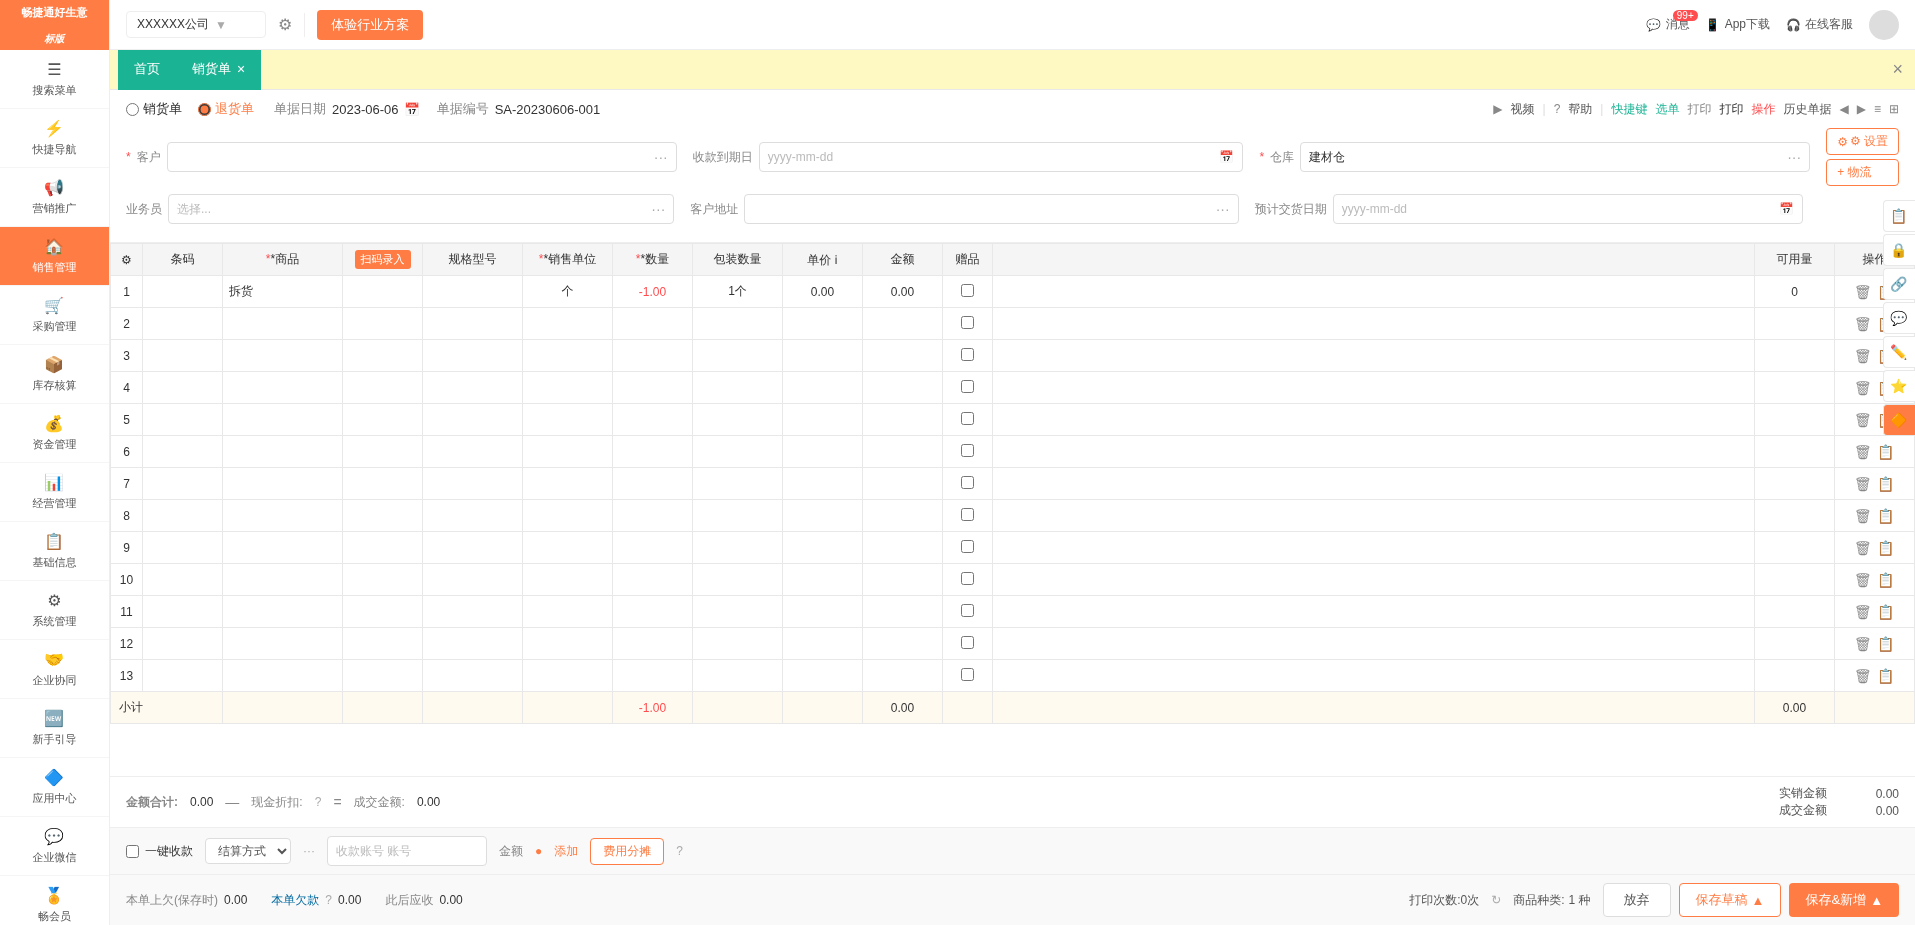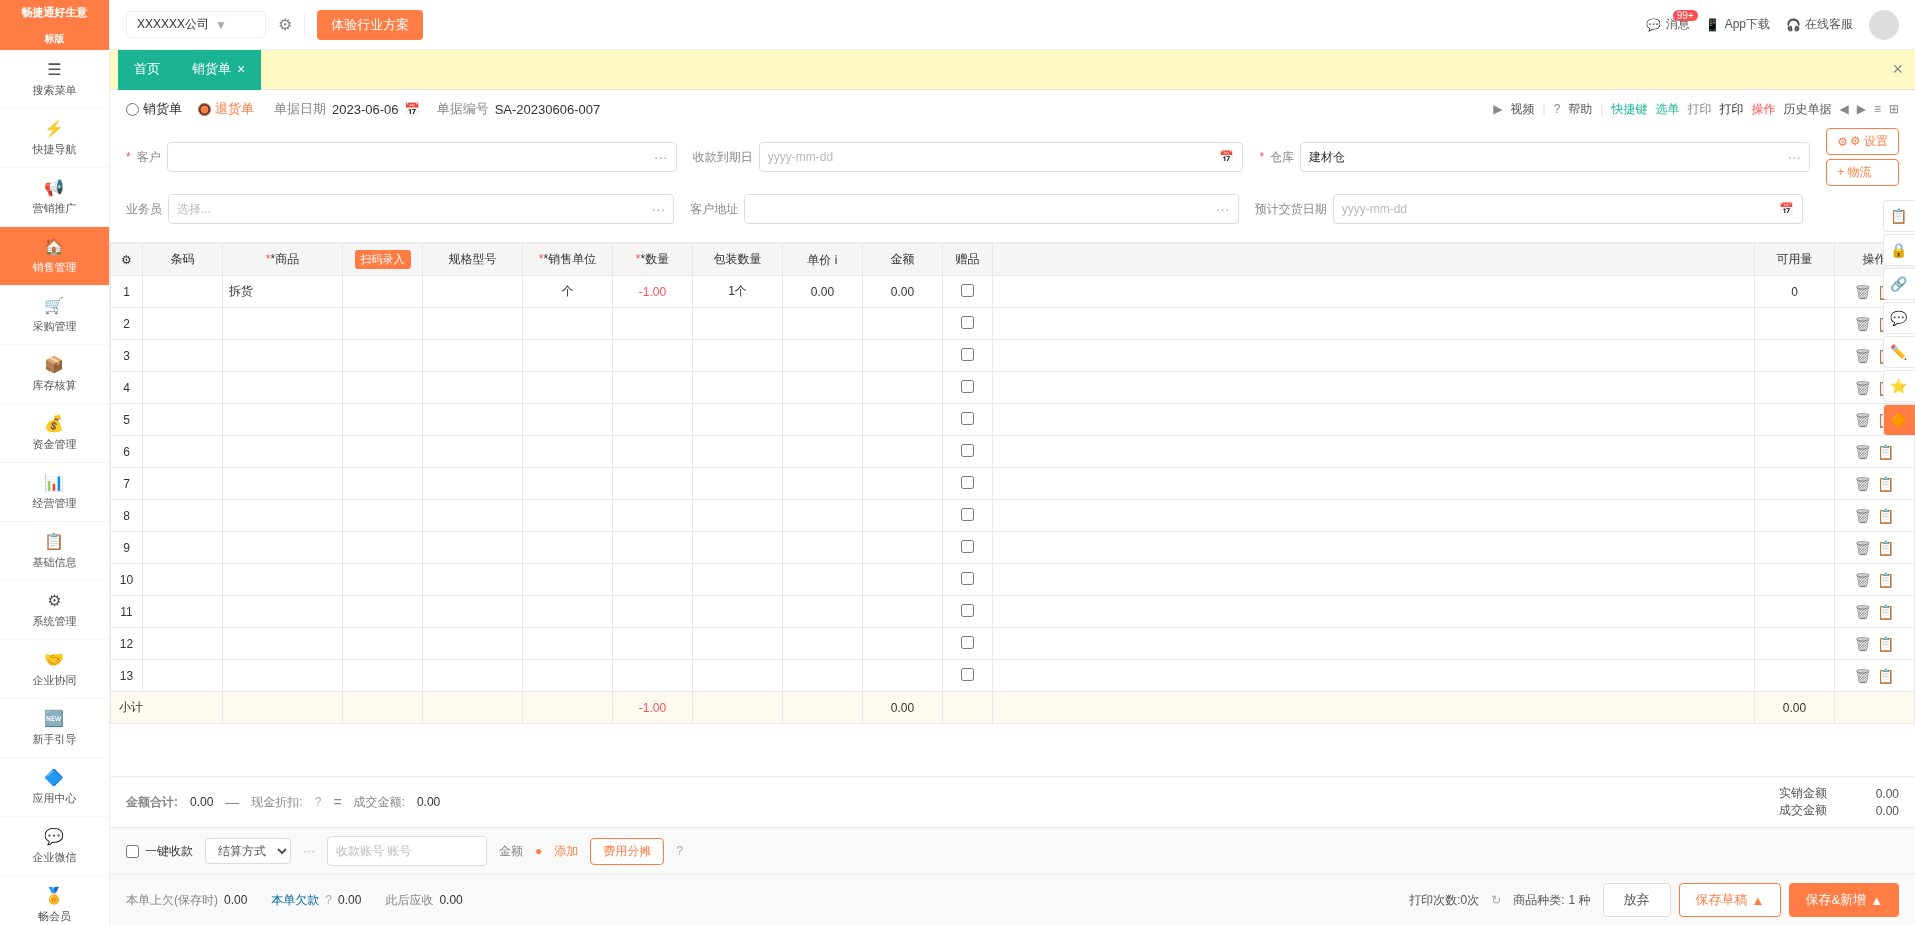--- a/index.html
+++ b/index.html
@@ -168,21 +168,21 @@
     .quick-panel-item.orange { background: #ff7d45; color: #fff; }
     .amount-row { display: flex; justify-content: flex-end; gap: 12px; align-items: center; }
   </style>
 </head>
 <body>
 
 <div class="sidebar">
   <div class="sidebar-logo">
     <div class="logo-text">
       <div>畅捷通好生意</div>
-      <div style="font-size:10px;margin-top:12px;">标版</div>
+      <div style="font-size:10px;margin-top:12px;font-style:italic;">标版</div>
     </div>
   </div>
 
   <div class="sidebar-item">
     <span class="sidebar-icon">☰</span>
     <span>搜索菜单</span>
   </div>
   <div class="sidebar-item">
     <span class="sidebar-icon">⚡</span>
     <span>快捷导航</span>
@@ -297,21 +297,21 @@
         </label>
       </div>
       <div class="form-meta">
         <div class="form-meta-item">
           <span style="color:#888;">单据日期</span>
           <span style="color:#333;font-weight:500;">2023-06-06</span>
           <span style="color:#888;cursor:pointer;">📅</span>
         </div>
         <div class="form-meta-item">
           <span style="color:#888;">单据编号</span>
-          <span style="color:#333;font-weight:500;">SA-20230606-007</span>
+          <span style="color:#333;font-weight:500;">SA-20230606-001</span>
         </div>
       </div>
       <div class="toolbar-btns" style="margin-left:auto;">
         <span style="color:#888;">▶</span>
         <span class="toolbar-btn">视频</span>
         <span style="color:#ddd;">|</span>
         <span style="color:#888;">?</span>
         <span class="toolbar-btn">帮助</span>
         <span style="color:#ddd;">|</span>
         <span class="toolbar-btn toolbar-btn-special">快捷键</span>

